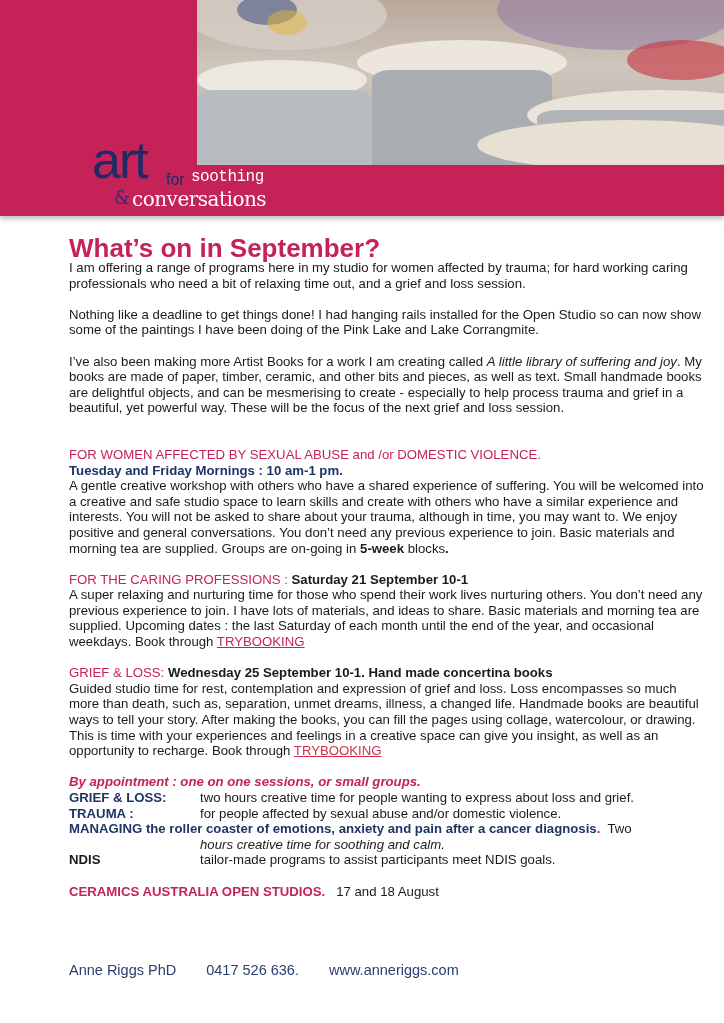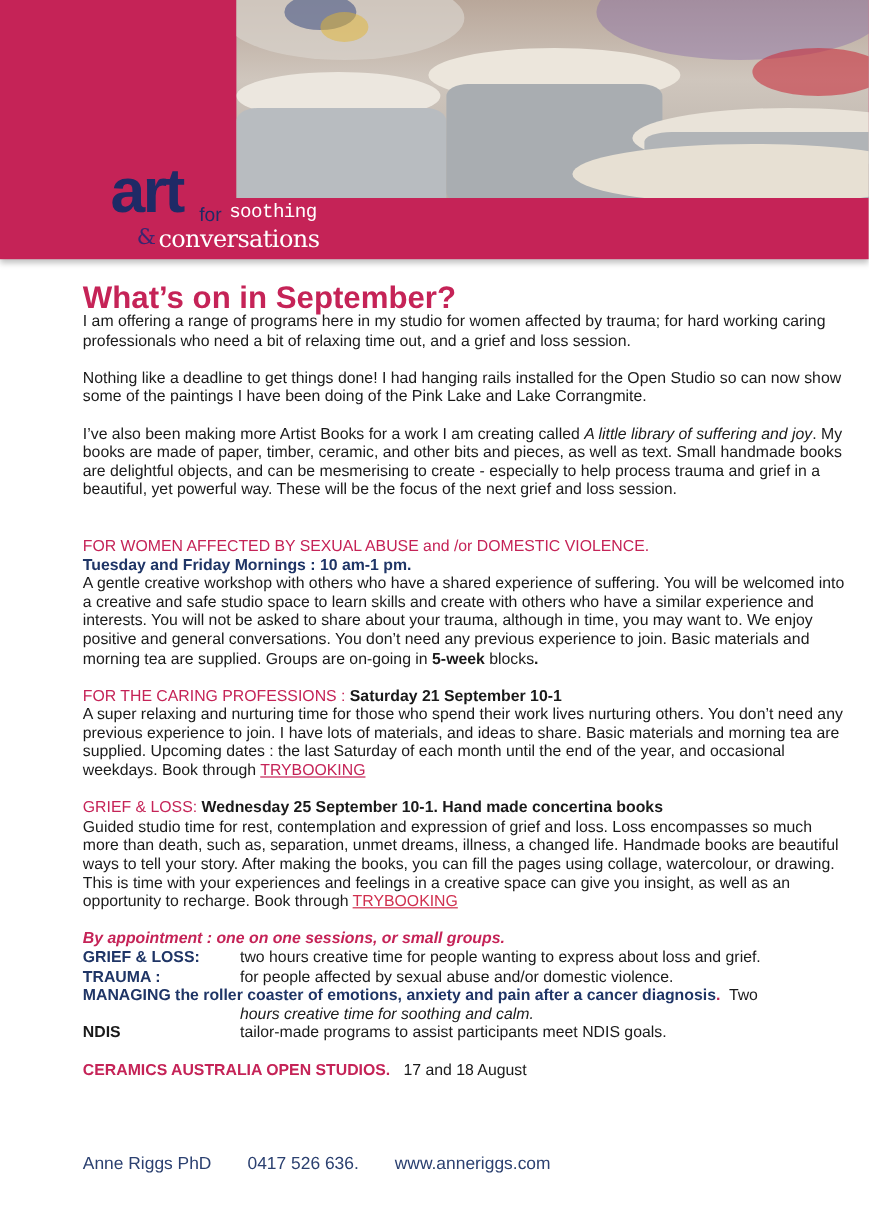--- a/index.html
+++ b/index.html
@@ -6,21 +6,21 @@
   body { width: 724px; height: 1023px; position: relative; overflow: hidden;
          font-family: "Liberation Sans", sans-serif; color: #1a1a1a; }
 
   .header { position: absolute; left: 0; top: 0; width: 724px; height: 216px; background: #c52357;
             box-shadow: 0 3px 5px rgba(0,0,0,0.25); }
   .photo { position: absolute; left: 197px; top: 0; width: 527px; height: 165px; overflow: hidden;
            background: linear-gradient(180deg, #b9a79a 0%, #cfc6bd 40%, #b6aea6 100%); }
   .photo .blob { position: absolute; border-radius: 50%; }
   .logo { position: absolute; left: 92px; top: 142px; height: 70px; width: 220px; }
   .logo .art { position: absolute; left: 0; top: -8px; font-family: "Liberation Sans", sans-serif;
-               font-size: 52px; color: #1f2a66; letter-spacing: -2px; line-height: 1; font-weight: bold; }
+               font-size: 52px; color: #1f2a66; letter-spacing: -2px; line-height: 1; }
   .logo .for { position: absolute; left: 74px; top: 29px; font-size: 16px; color: #1f2a66;
                font-family: "Liberation Sans", sans-serif; }
   .logo .soothing { position: absolute; left: 99px; top: 26px; font-size: 16px; color: #ffffff;
                font-family: Liberation Mono, monospace; letter-spacing: -0.5px; }
   .logo .amp { position: absolute; left: 22px; top: 45px; font-size: 18px; color: #3a2570;
                font-family: "DejaVu Serif", serif; }
   .logo .strength { position: absolute; left: 40px; top: 45px; font-size: 20px; color: #ffffff;
                font-family: "DejaVu Serif", serif; letter-spacing: -0.5px; }
 
   .content { position: absolute; left: 69px; top: 236px; width: 640px; font-size: 13.2px; line-height: 15.6px; }

